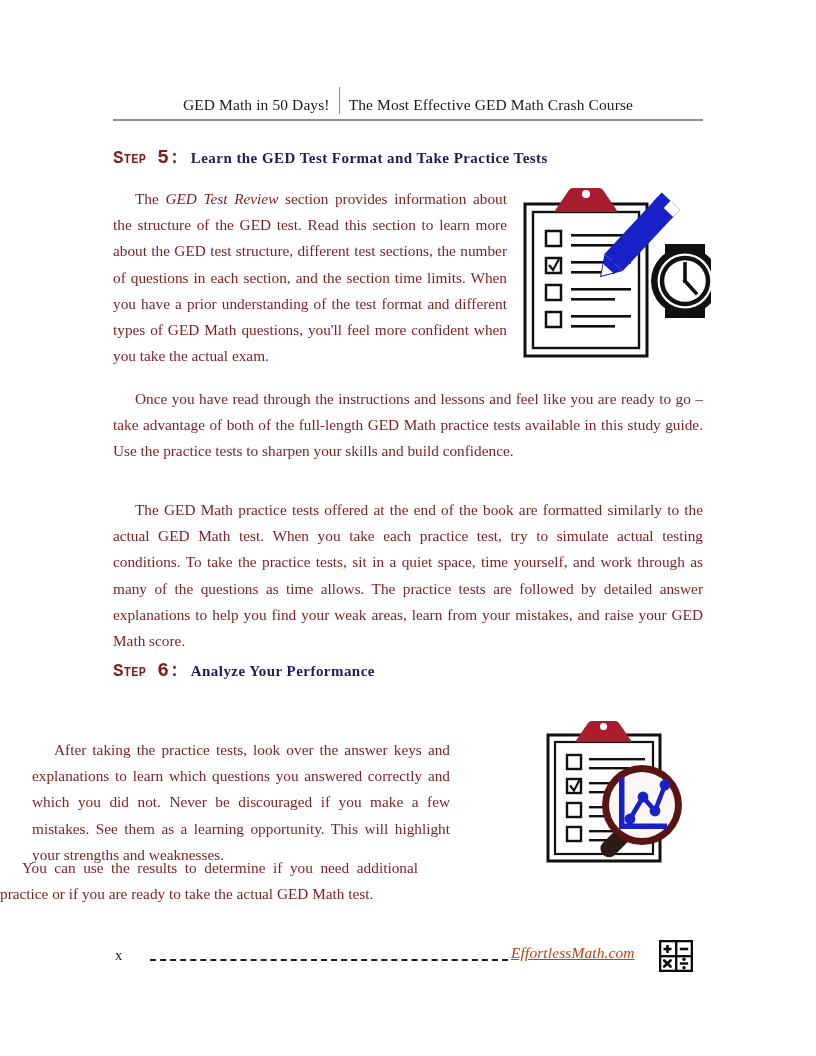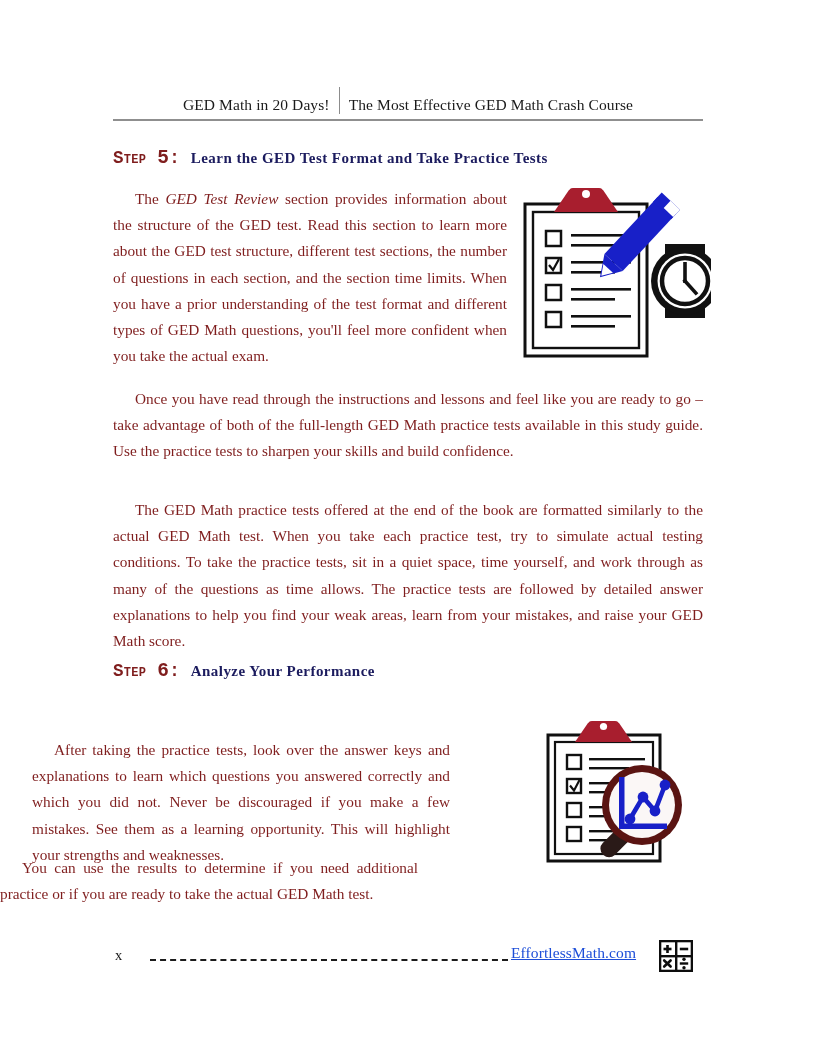--- a/index.html
+++ b/index.html
@@ -158,41 +158,42 @@
     top: 19px;
     width: 358px;
     height: 0;
     border-top: 2px dashed #1c1c1c;
   }
   .footer-site {
     position: absolute;
     left: 398px;
     top: 4px;
     font-size: 15.5px;
-    color: #1d4ed8;
+    font-style: italic;
+    color: #c2410c;
     text-decoration: underline;
     letter-spacing: 0.1px;
     white-space: nowrap;
   }
   .footer-logo {
     position: absolute;
     left: 546px;
     top: 0px;
     width: 34px;
     height: 32px;
   }
 </style>
 </head>
 <body>
 
 <div class="page">
 
   <div class="header">
     <div class="header-inner">
-      <div class="header-left">GED Math in 20 Days!</div>
+      <div class="header-left">GED Math in 50 Days!</div>
       <div class="header-divider"></div>
       <div class="header-right">The Most Effective GED Math Crash Course</div>
     </div>
     <div class="header-rule"></div>
   </div>
 
   <div class="step-heading" id="step5-heading">
     <span class="step-num">
       <span>Step</span>
       <span class="bignum">5</span><span>:</span>

